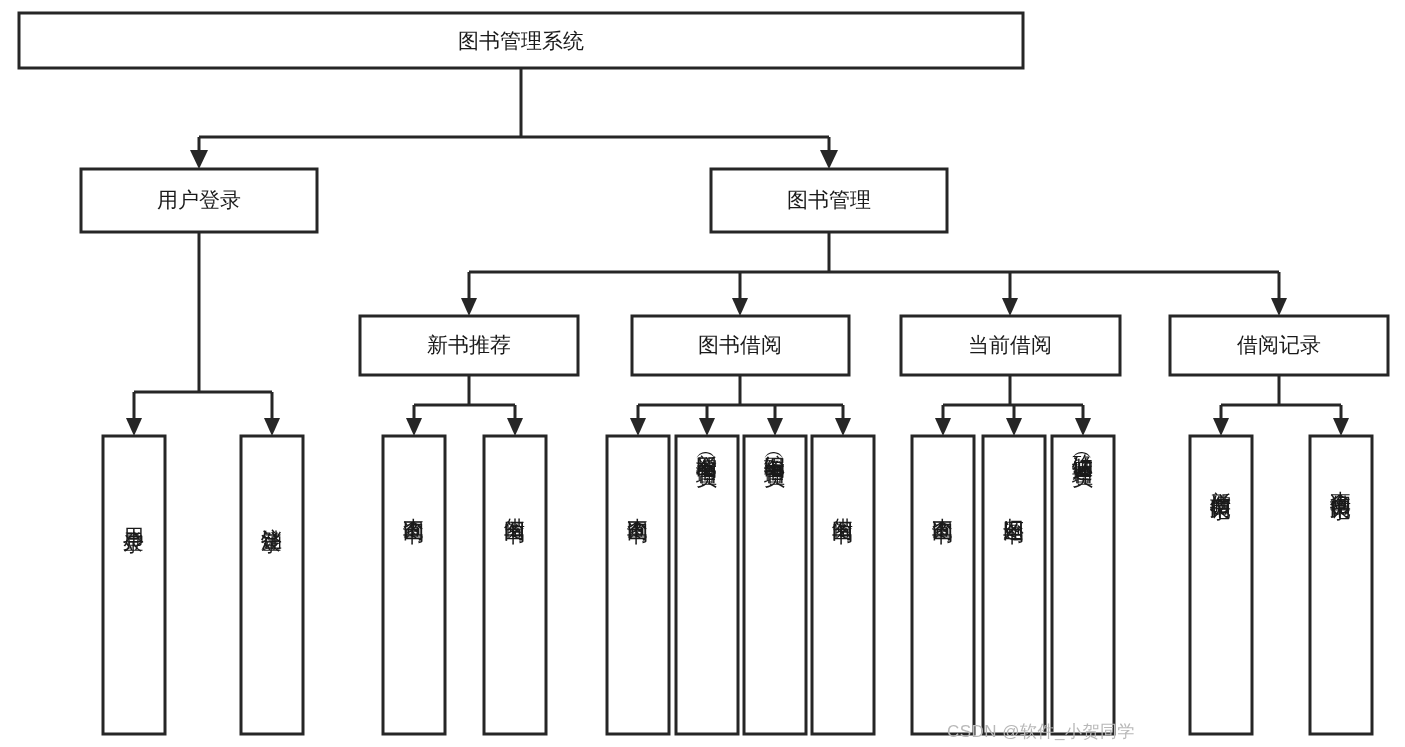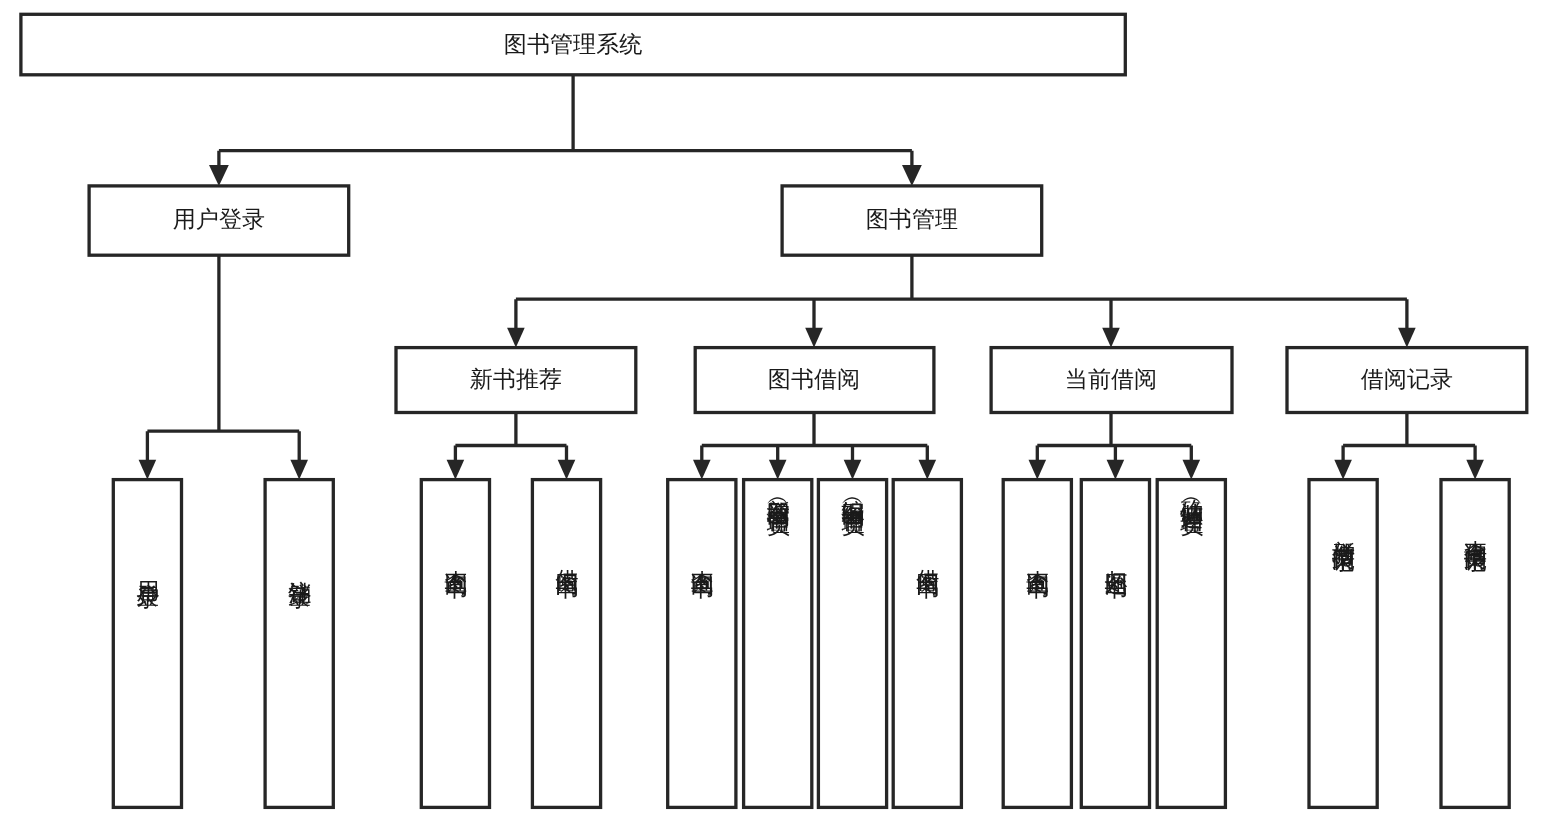--- a/index.html
+++ b/index.html
@@ -205,14 +205,15 @@
       <text class="node-label-v" x="1221" y="480">新增借阅记录</text>
     </g>
 
     <g>
       <rect class="node-rect" x="1310" y="436" width="62" height="298"></rect>
       <text class="node-label-v" x="1341" y="480">查询借阅记录</text>
     </g>
 
   </svg>
 
+  <div class="watermark">CSDN @软件_小贺同学</div>
 
 </div>
 
 </body></html>

